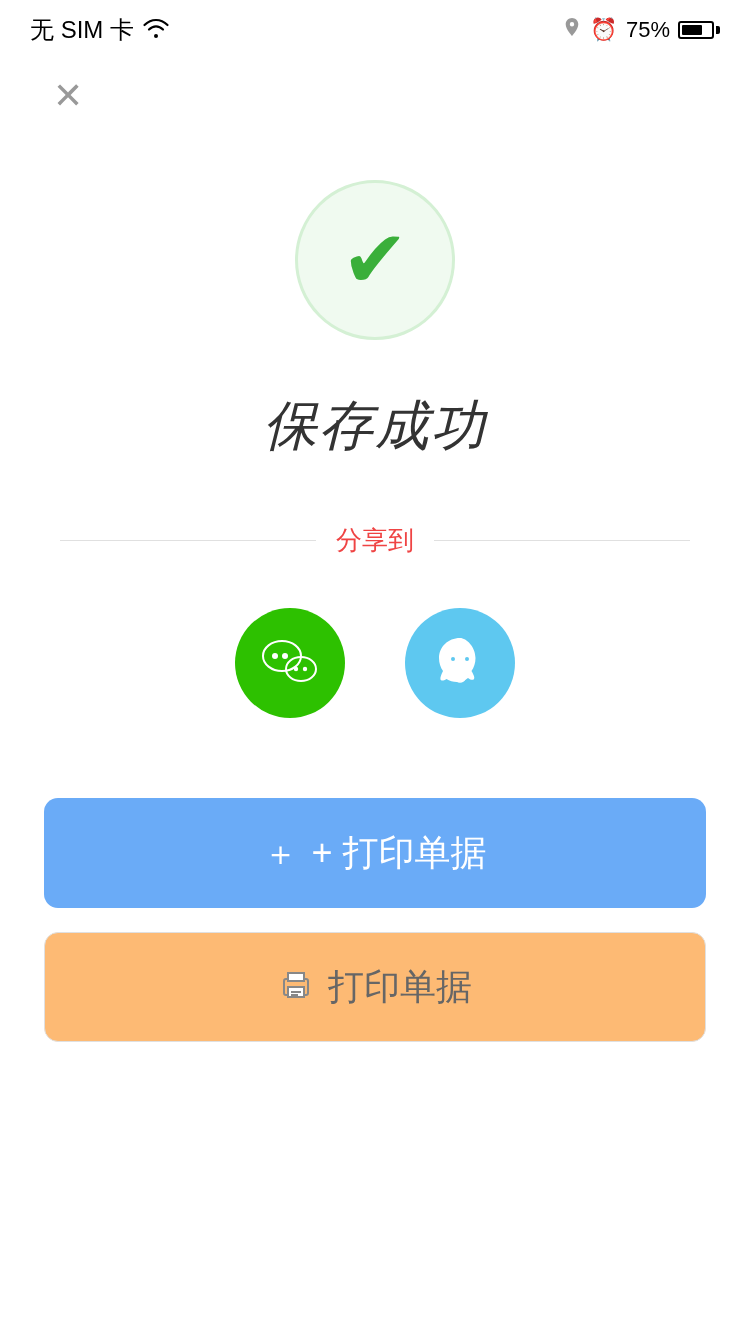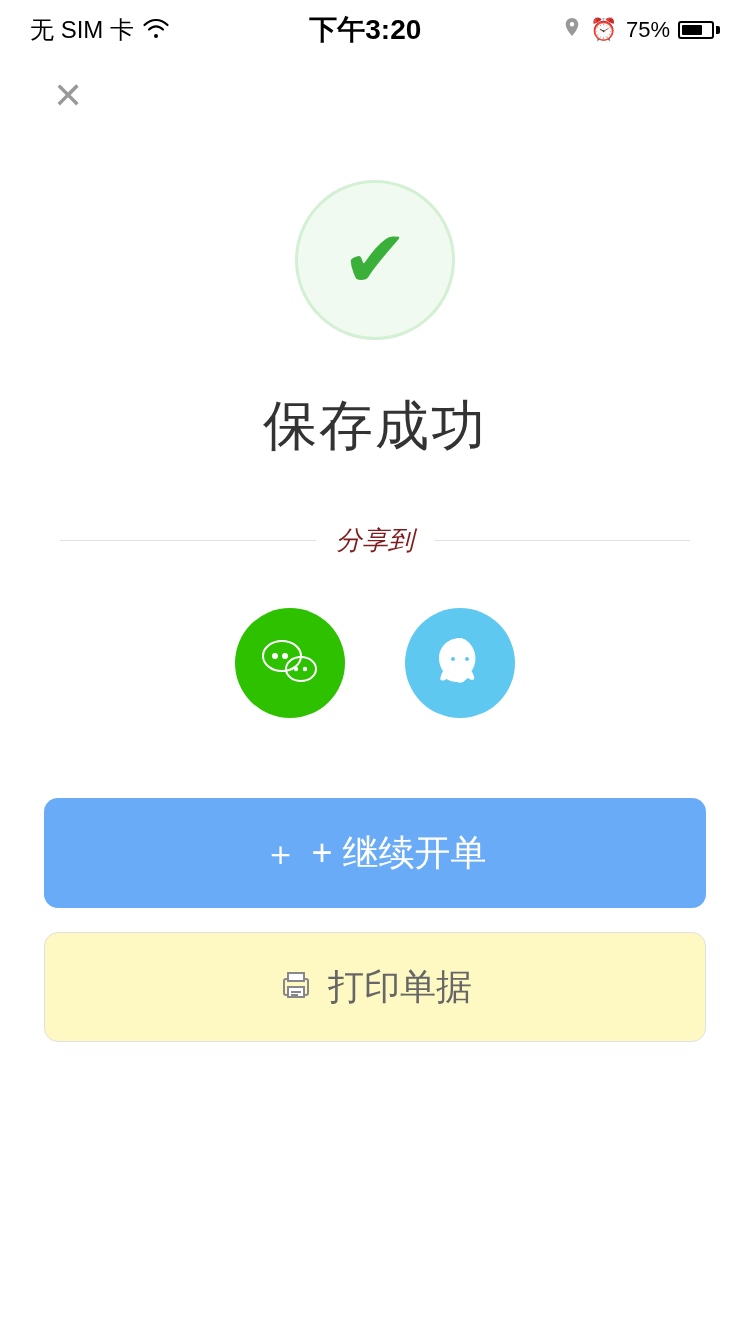--- a/index.html
+++ b/index.html
@@ -89,40 +89,40 @@
       line-height: 1;
     }
 
     
     .success-title {
       font-size: 54px;
       color: #333333;
       font-weight: 400;
       margin-bottom: 60px;
       letter-spacing: 2px;
+      font-style: italic;
     }
 
     
     .share-divider {
       width: 100%;
       display: flex;
       align-items: center;
       padding: 0 60px;
       margin-bottom: 50px;
     }
     .divider-line {
       flex: 1;
       height: 1px;
       background: #e0e0e0;
     }
     .divider-text {
       font-size: 26px;
-      color: #7f1d1d;
+      color: #ef4444;
       padding: 0 20px;
-      font-style: italic;
     }
 
     
     .share-icons {
       display: flex;
       gap: 60px;
       margin-bottom: 80px;
     }
     .share-icon-btn {
       width: 110px;
@@ -161,21 +161,21 @@
       gap: 14px;
       cursor: pointer;
       font-size: 36px;
       color: #ffffff;
       font-weight: 400;
     }
 
     .btn-secondary {
       width: 100%;
       height: 110px;
-      background: #fef9c3;
+      background: #fdba74;
       border: 1.5px solid #e0e0e0;
       border-radius: 14px;
       display: flex;
       align-items: center;
       justify-content: center;
       gap: 14px;
       cursor: pointer;
       font-size: 36px;
       color: #666666;
       font-weight: 400;
@@ -222,21 +222,20 @@
   <div class="status-left">
     <span>无 SIM 卡</span>
     <span>
       <svg width="28" height="22" viewBox="0 0 28 22" fill="none">
         <path d="M14 18a2 2 0 1 1 0 4 2 2 0 0 1 0-4z" fill="#000"></path>
         <path d="M7 13.5C9 11.5 11.4 10.3 14 10.3s5 1.2 7 3.2" stroke="#000" stroke-width="2.2" fill="none" stroke-linecap="round"></path>
         <path d="M2.5 9C5.8 5.8 9.7 4 14 4s8.2 1.8 11.5 5" stroke="#000" stroke-width="2.2" fill="none" stroke-linecap="round"></path>
       </svg>
     </span>
   </div>
-  <div class="status-center">下午3:20</div>
   <div class="status-right">
     <span>
       <svg width="22" height="22" viewBox="0 0 22 22" fill="none">
         <path d="M11 2C7.5 2 4.7 4.8 4.7 8.3c0 5.2 6.3 11.7 6.3 11.7s6.3-6.5 6.3-11.7C17.3 4.8 14.5 2 11 2zm0 8.5a2.2 2.2 0 1 1 0-4.4 2.2 2.2 0 0 1 0 4.4z" fill="#000" opacity="0.4"></path>
       </svg>
     </span>
     <span>⏰</span>
     <span>75%</span>
     <span class="battery-icon">
       <span class="battery-body">
@@ -283,21 +282,21 @@
         <path d="M36 28a2 2 0 1 0 0-4 2 2 0 0 0 0 4z" fill="#5ec8f0"></path>
         <path d="M24 46c0 0 1.5 3 5 3s5-3 5-3" fill="none" stroke="white" stroke-width="1.5"></path>
       </svg>
     </div>
   </div>
 
   <div class="action-buttons">
 
     <button class="btn-primary">
       <span class="btn-icon">＋</span>
-      <span>+ 继续开单</span>
+      <span>+ 打印单据</span>
     </button>
 
     <button class="btn-secondary">
       <span class="btn-icon">
         <svg width="36" height="32" viewBox="0 0 36 32" fill="none">
           <rect x="6" y="10" width="24" height="16" rx="2" stroke="#888" stroke-width="2"></rect>
           <rect x="10" y="4" width="16" height="8" fill="white" stroke="#888" stroke-width="2"></rect>
           <rect x="10" y="18" width="16" height="10" fill="white" stroke="#888" stroke-width="2"></rect>
           <rect x="13" y="22" width="10" height="2" fill="#888"></rect>
           <rect x="13" y="25" width="7" height="2" fill="#888"></rect>

